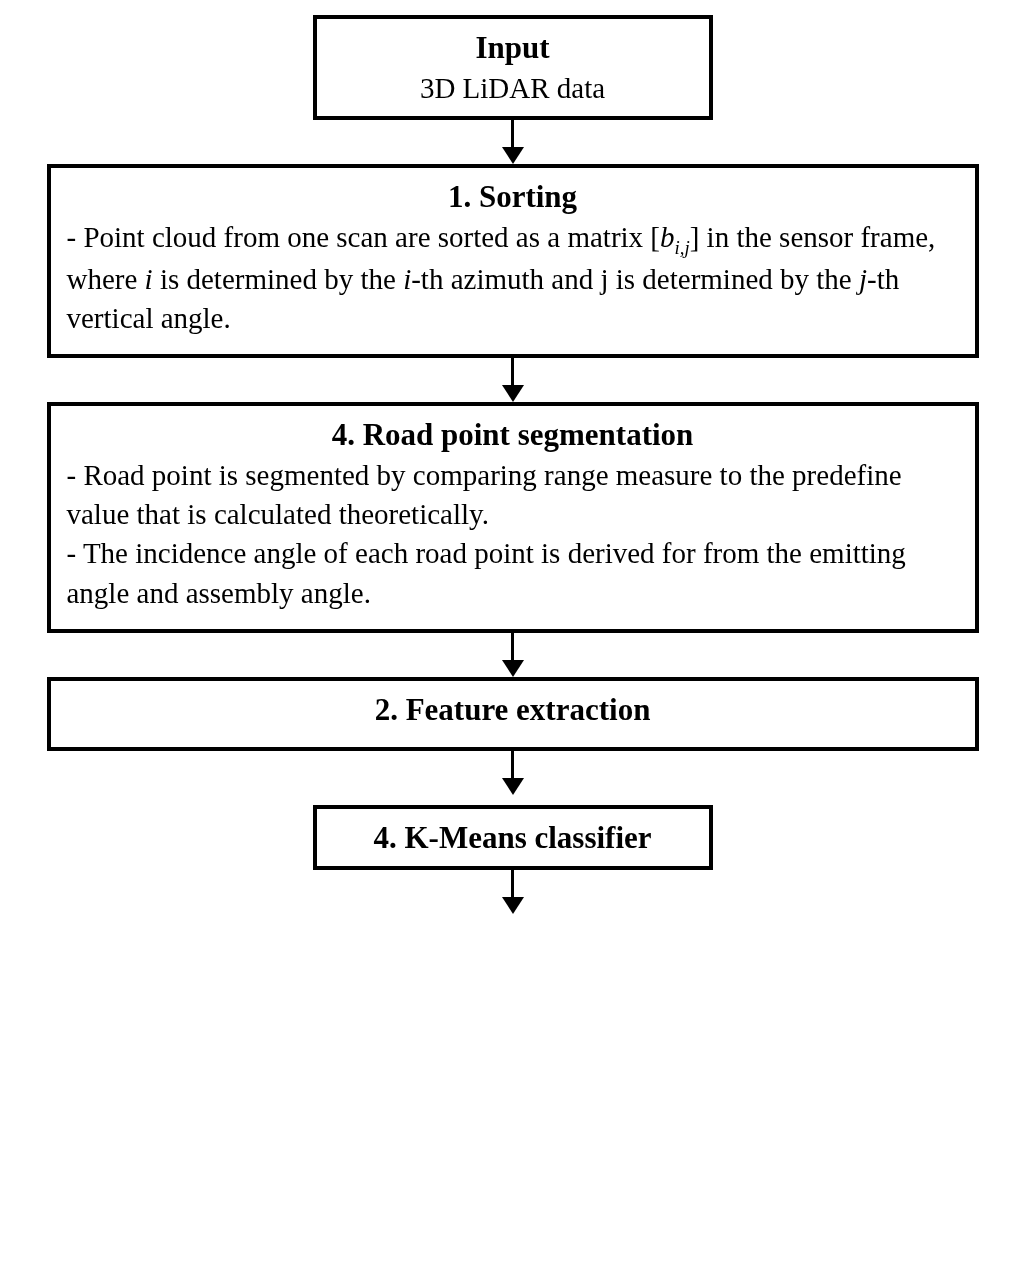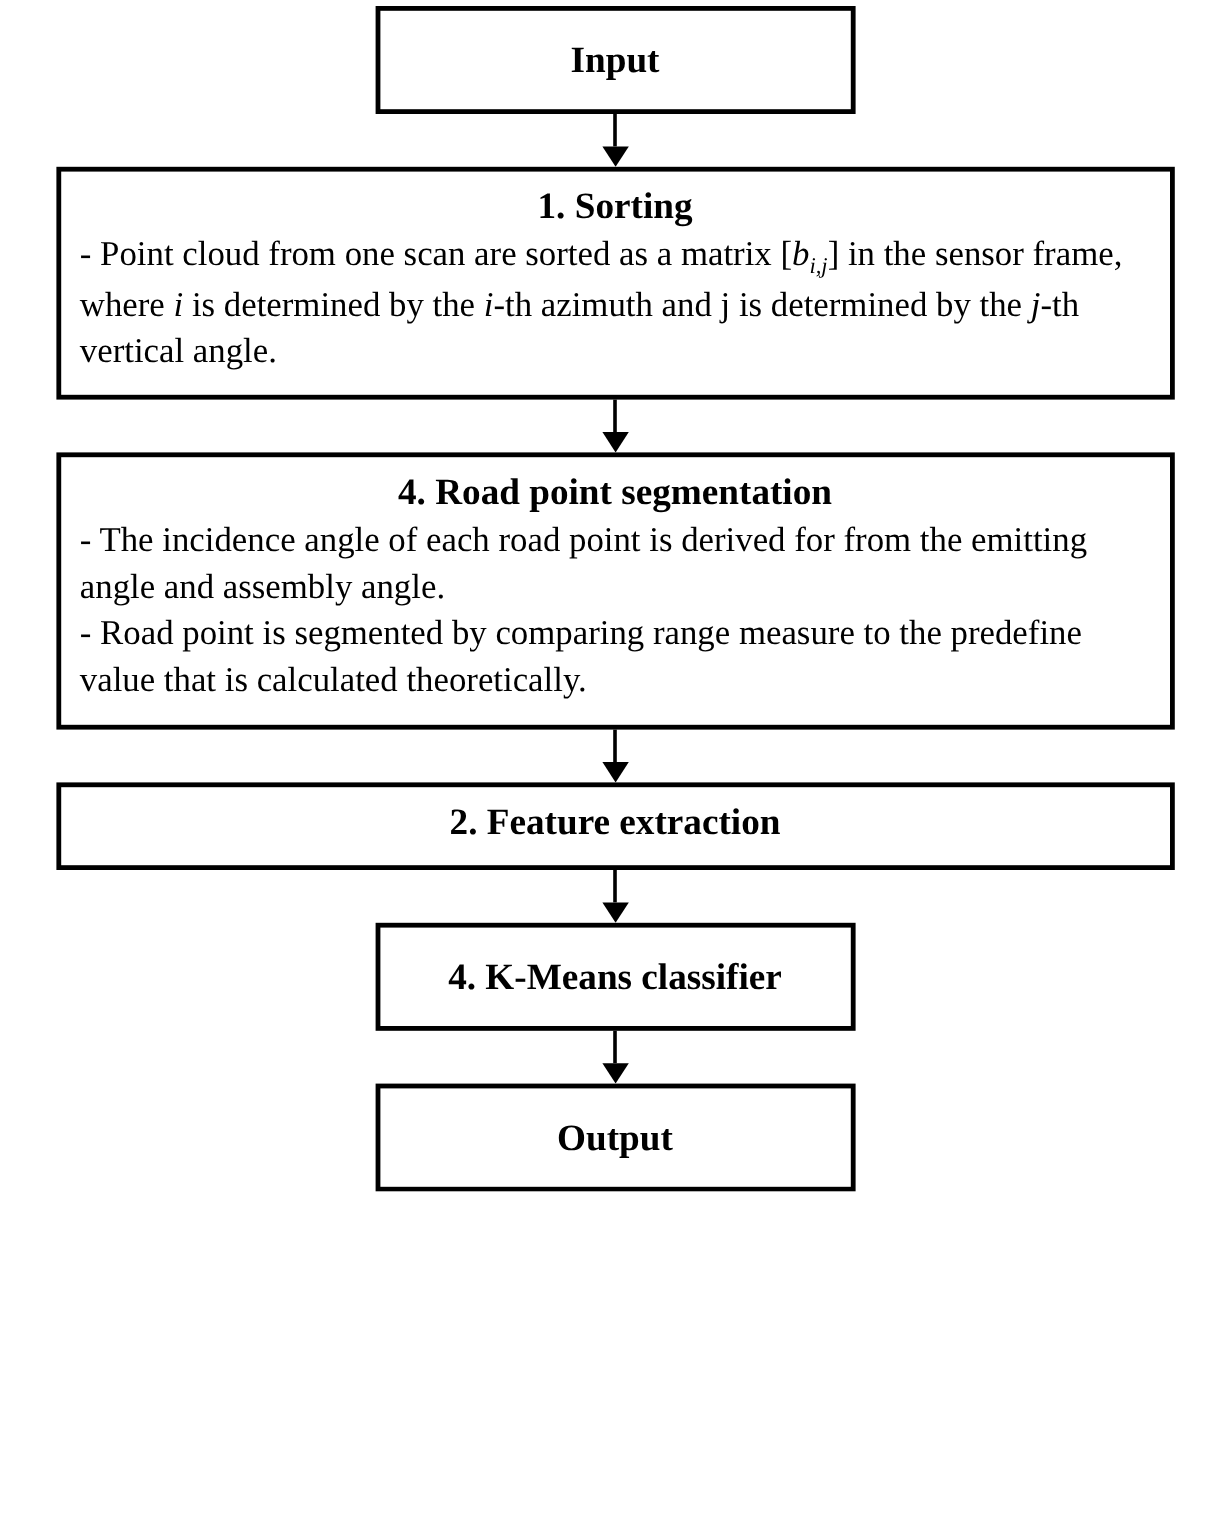--- a/index.html
+++ b/index.html
@@ -21,21 +21,22 @@
     align-items: center;
   }
   .box {
     border: 4px solid #000000;
     background: #ffffff;
     box-sizing: border-box;
   }
   .box.small {
     width: 400px;
     text-align: center;
-    padding: 20px 12px;
+    padding: 8px 12px;
+    margin-top: 10px;
   }
   .box.wide {
     width: 932px;
     padding: 8px 16px 16px 16px;
   }
   .box-title {
     font-weight: bold;
     font-size: 31px;
     line-height: 1.35;
     text-align: center;
@@ -74,41 +75,42 @@
   }
 </style>
 </head>
 <body>
 
 <div class="page">
   <div class="flow">
 
     <div class="box small">
       <div class="box-title">Input</div>
+      <div class="box-subtitle">3D LiDAR data</div>
     </div>
 
     <div class="arrow">
       <span class="shaft"></span>
       <span class="head"></span>
     </div>
 
     <div class="box wide">
       <div class="box-title">1. Sorting</div>
       <p class="bullet"><span>- Point cloud from one scan are sorted as a matrix [</span><span style="font-style: italic;">b</span><sub style="font-style: italic;">i,j</sub><span>] in the sensor frame, where </span><span style="font-style: italic;">i</span><span> is determined by the </span><span style="font-style: italic;">i</span><span>-th azimuth and j is determined by the </span><span style="font-style: italic;">j</span><span>-th vertical angle.</span></p>
     </div>
 
     <div class="arrow">
       <span class="shaft"></span>
       <span class="head"></span>
     </div>
 
     <div class="box wide">
       <div class="box-title">4. Road point segmentation</div>
+      <p class="bullet"><span>- Road point is segmented by comparing range measure to the predefine value that is calculated theoretically.</span></p>
       <p class="bullet"><span>- The incidence angle of each road point is derived for from the emitting angle and assembly angle.</span></p>
-      <p class="bullet"><span>- Road point is segmented by comparing range measure to the predefine value that is calculated theoretically.</span></p>
     </div>
 
     <div class="arrow">
       <span class="shaft"></span>
       <span class="head"></span>
     </div>
 
     <div class="box wide">
       <div class="box-title">2. Feature extraction</div>
     </div>
@@ -120,18 +122,15 @@
 
     <div class="box small">
       <div class="box-title">4. K-Means classifier</div>
     </div>
 
     <div class="arrow">
       <span class="shaft"></span>
       <span class="head"></span>
     </div>
 
-    <div class="box small">
-      <div class="box-title">Output</div>
-    </div>
 
   </div>
 </div>
 
 </body></html>

